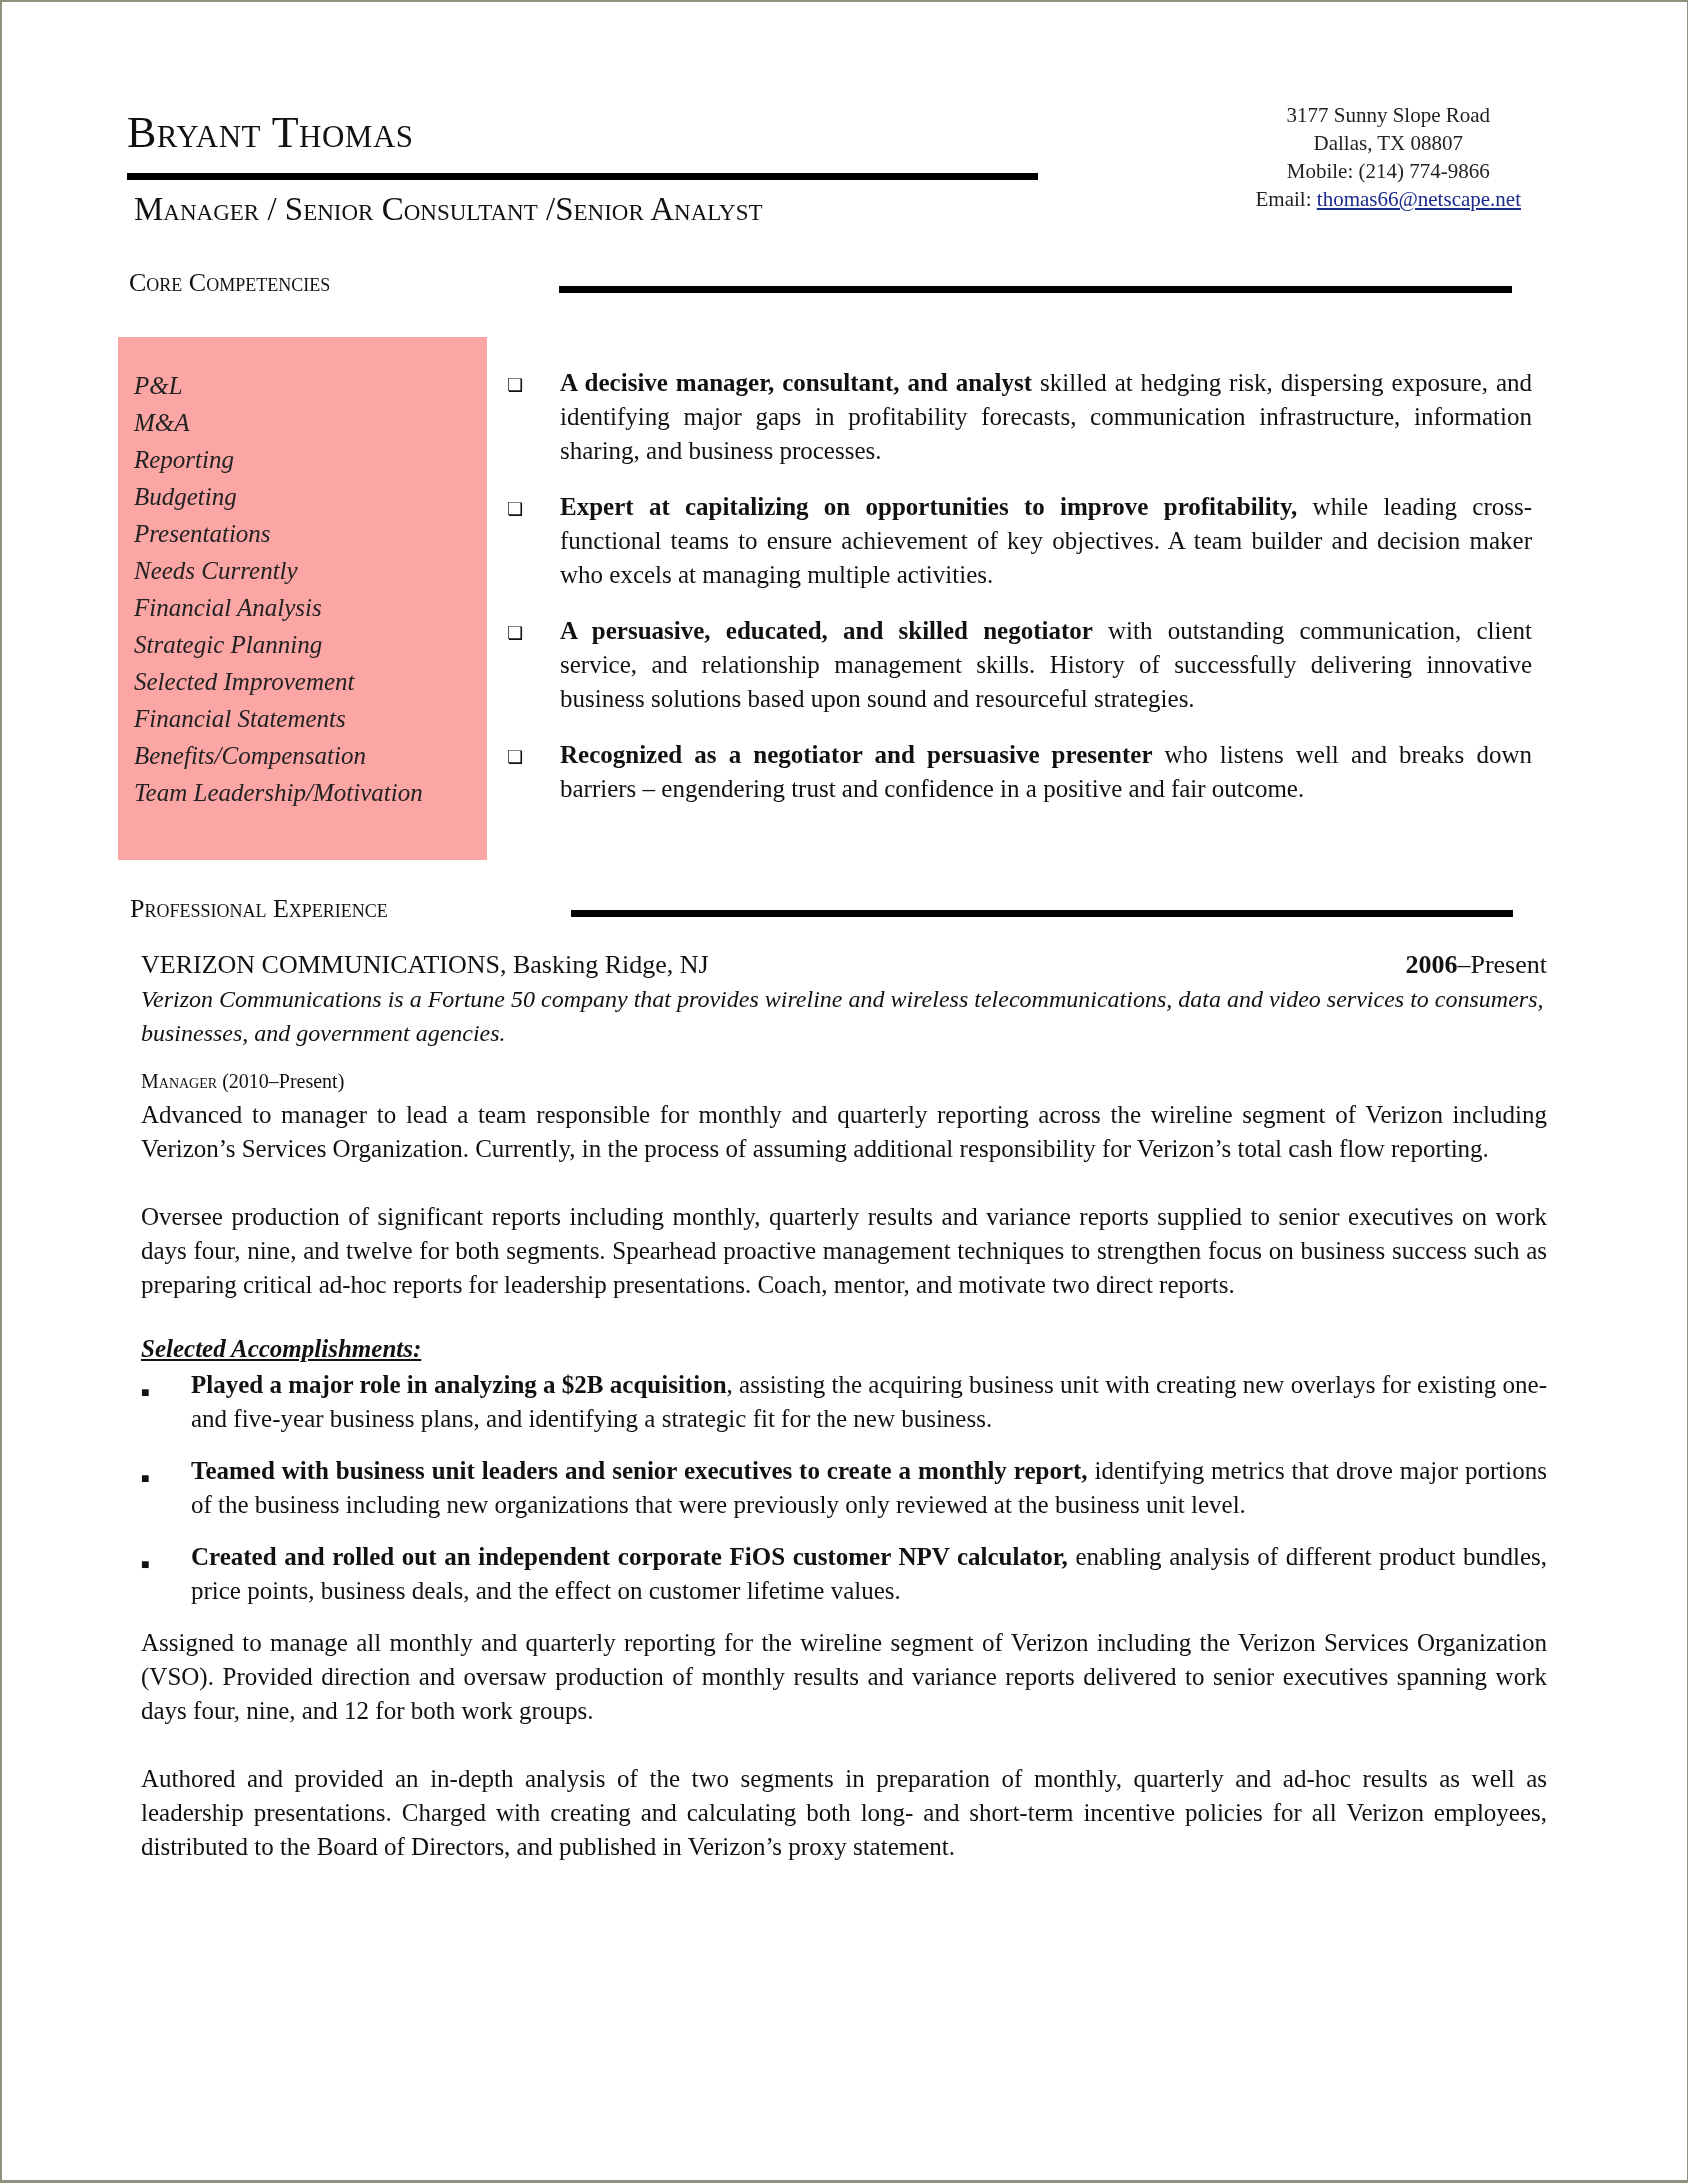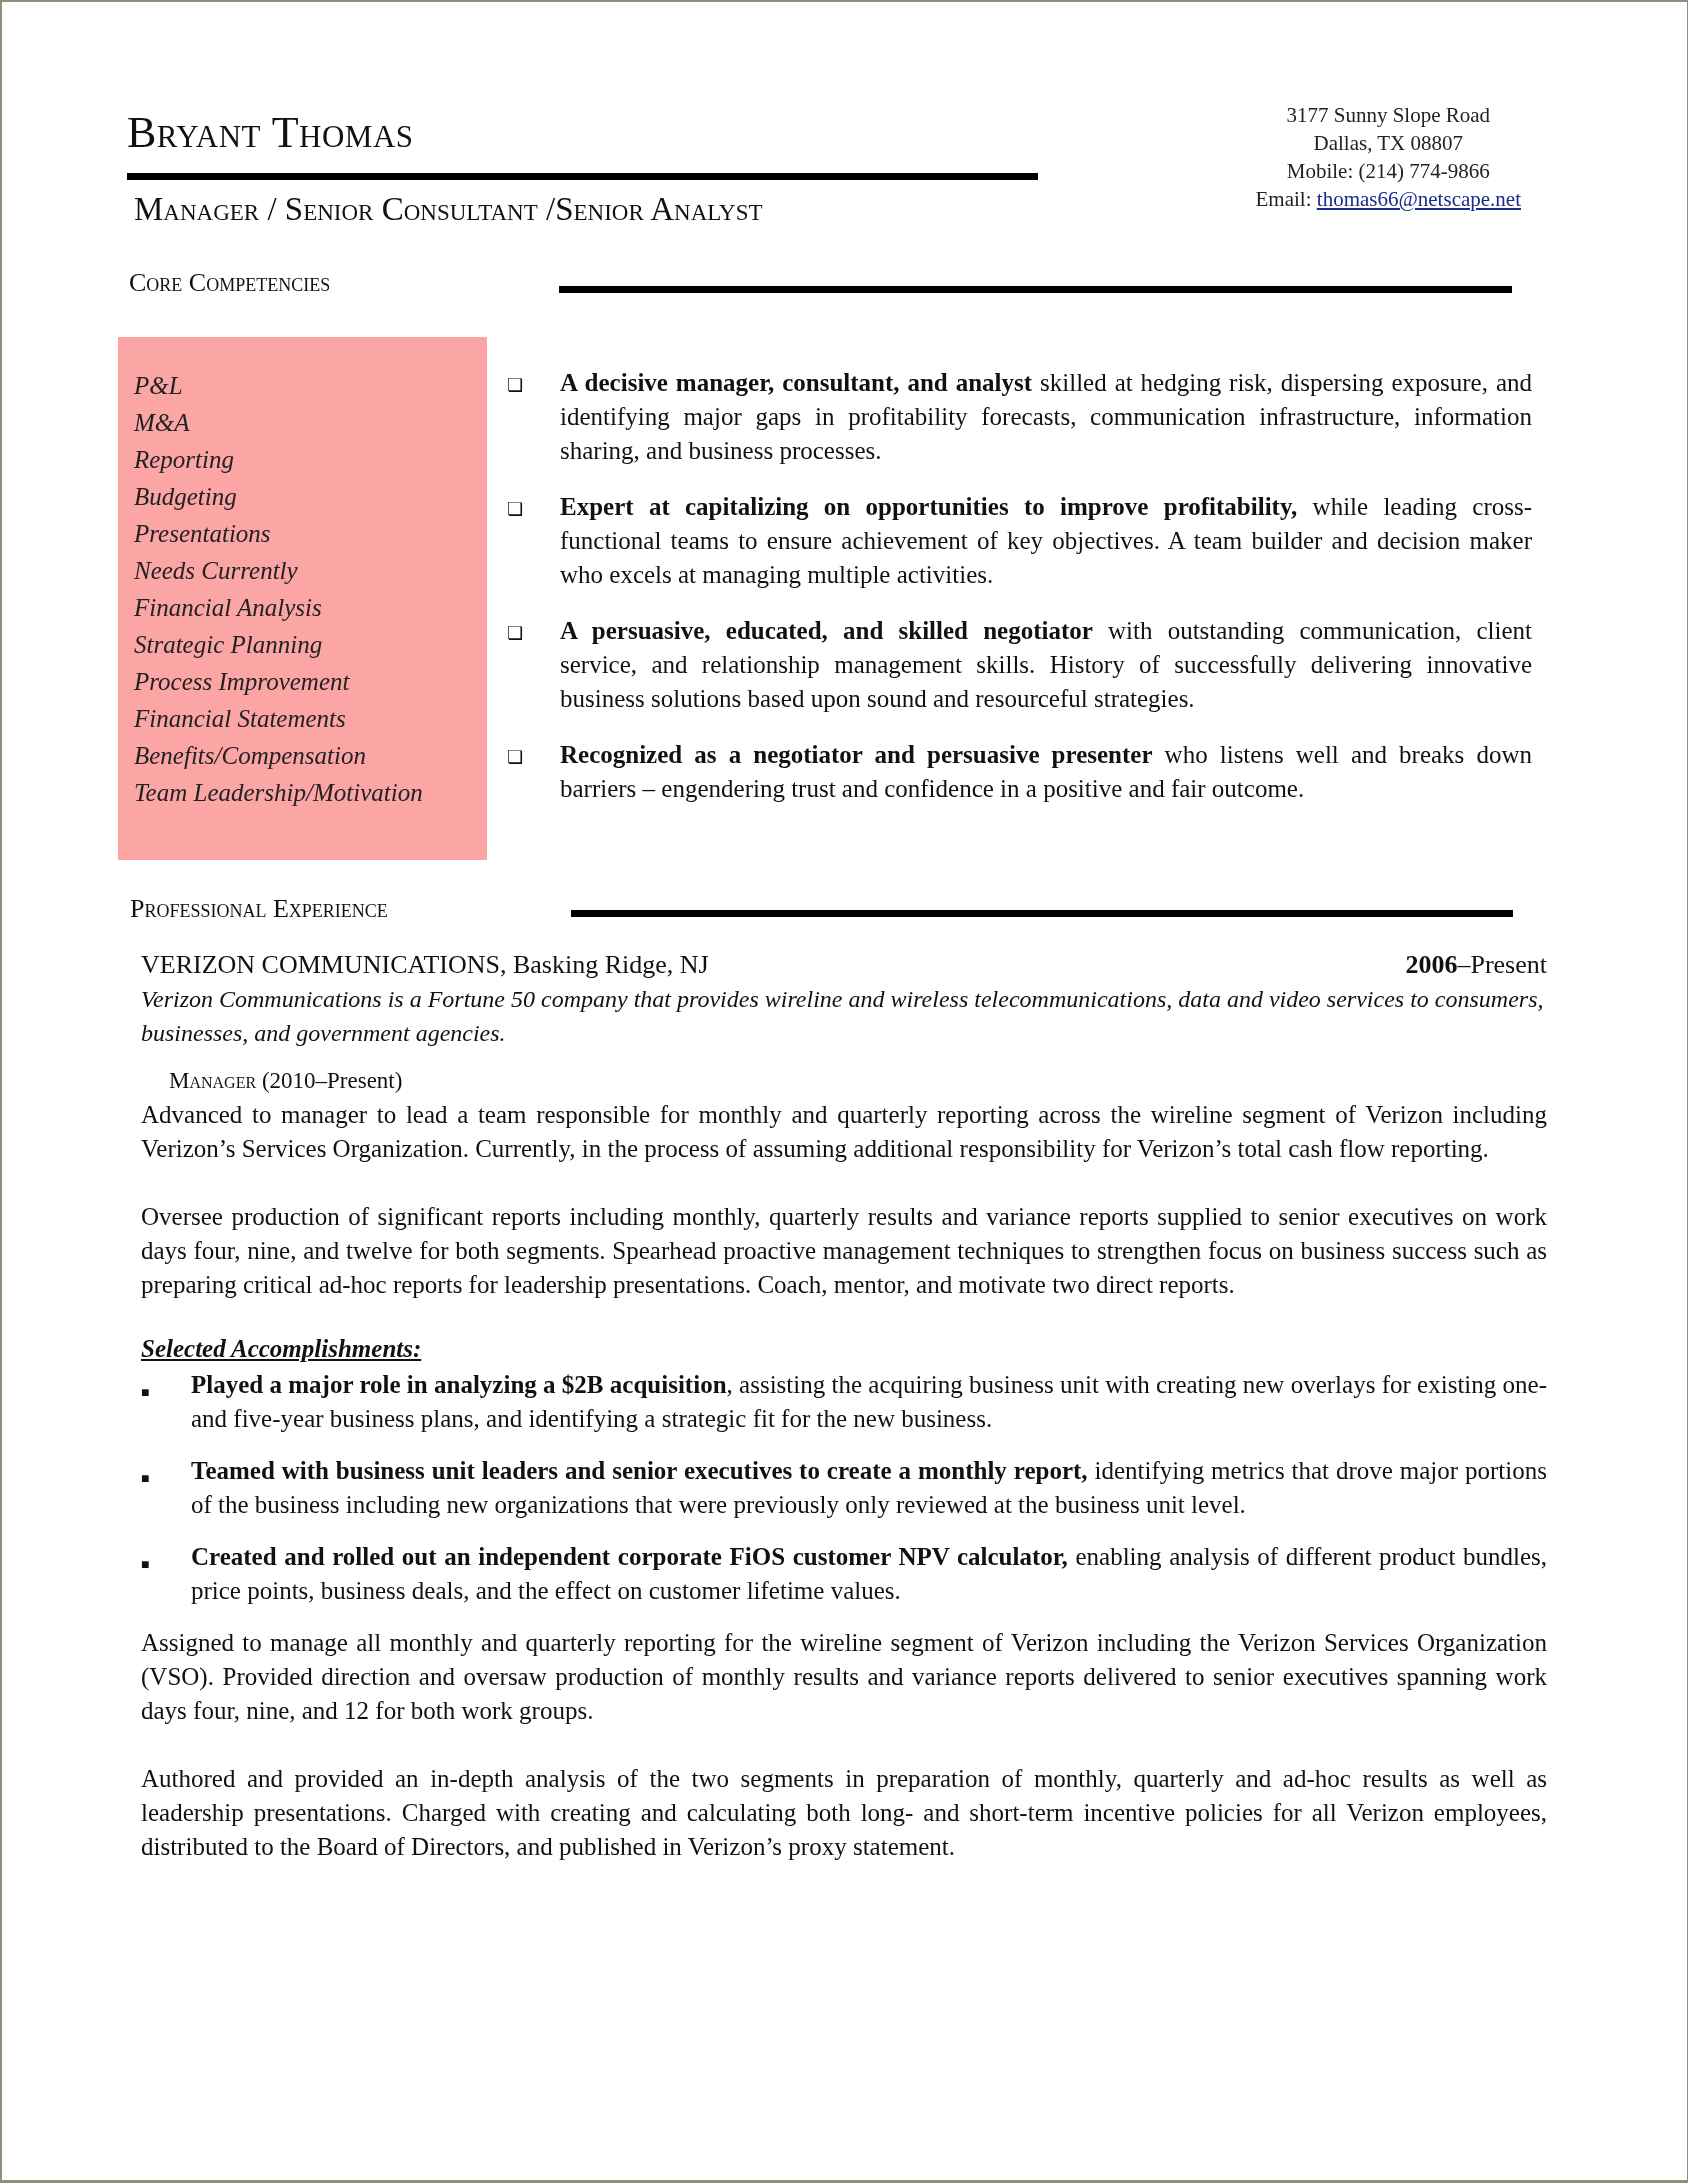--- a/index.html
+++ b/index.html
@@ -18,21 +18,21 @@
   .sidebar { left:118px; top:337px; width:369px; height:523px; background:#fca5a5; }
   .sidebar ul { list-style:none; margin:0; padding:30px 0 0 16px; }
   .sidebar li { font-style:italic; font-size:25px; line-height:37px; color:#222; }
   .bullets { left:507px; top:366px; width:1025px; }
   .bullet { display:flex; margin-bottom:22px; font-size:25px; line-height:34px; text-align:justify; }
   .bullet .box { width:53px; flex:0 0 53px; font-size:18px; padding-top:2px; }
   .bullet b { font-weight:bold; }
   .exp { left:141px; width:1406px; font-size:25px; line-height:34px; text-align:justify; }
   .company { display:flex; justify-content:space-between; font-size:26px; }
   .desc { font-style:italic; font-size:24px; line-height:34px; text-align:left; }
-  .role { font-variant:small-caps; font-size:23px; margin-top:14px;margin-left:28px; }
+  .role { font-variant:small-caps; font-size:20px; margin-top:14px; }
   p { margin:0; }
   .para-gap { height:34px; }
   .acc-head { font-style:italic; font-weight:bold; text-decoration:underline; margin-top:30px; }
   .acc { display:flex; margin-top:2px; margin-bottom:18px; }
   .acc .sq { flex:0 0 50px; font-size:14px; padding-top:8px; }
 </style>
 </head>
 <body>
 
 <div class="frame"></div>
@@ -54,21 +54,21 @@
 <div class="abs sidebar">
   <ul id="skills-list">
       <li>P&amp;L</li>
       <li>M&amp;A</li>
       <li>Reporting</li>
       <li>Budgeting</li>
       <li>Presentations</li>
       <li>Needs Currently</li>
       <li>Financial Analysis</li>
       <li>Strategic Planning</li>
-      <li>Process Improvement</li>
+      <li>Selected Improvement</li>
       <li>Financial Statements</li>
       <li>Benefits/Compensation</li>
       <li>Team Leadership/Motivation</li>
     </ul>
 </div>
 
 <div class="abs bullets" id="summary-list">
     <div class="bullet">
       <span class="box">❏</span>
       <span><b>A decisive manager, consultant, and analyst</b><span> skilled at hedging risk, dispersing exposure, and identifying major gaps in profitability forecasts, communication infrastructure, information sharing, and business processes.</span></span>

